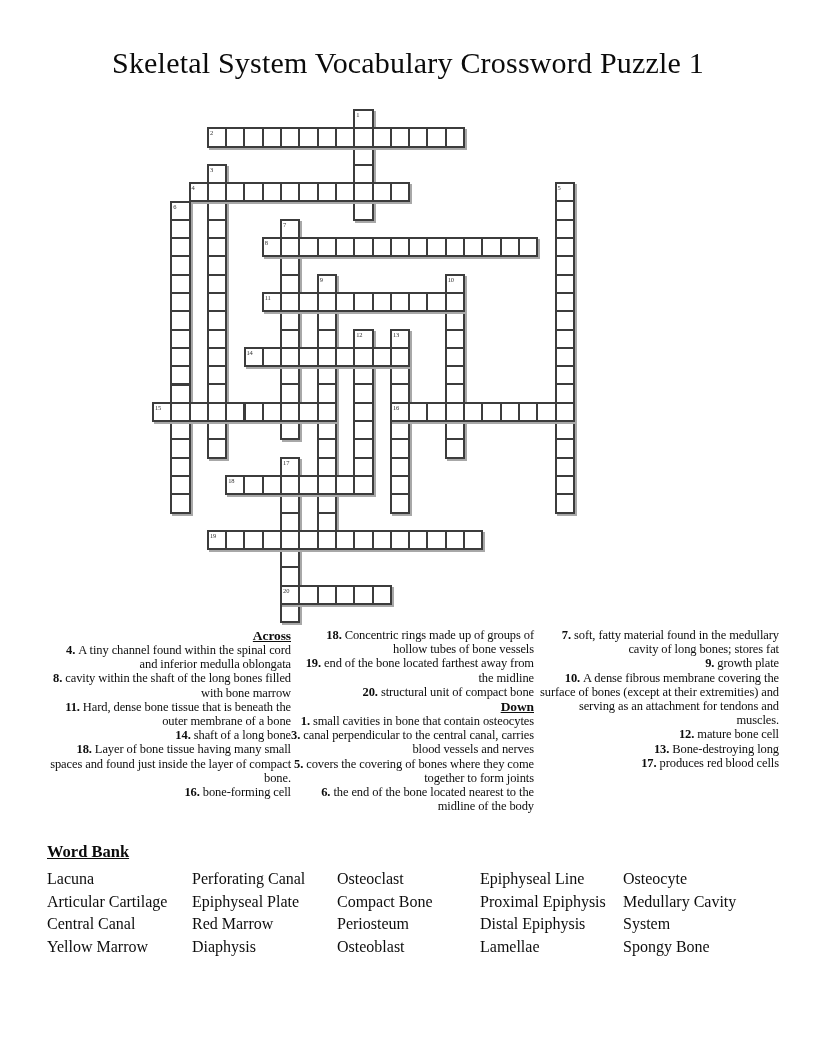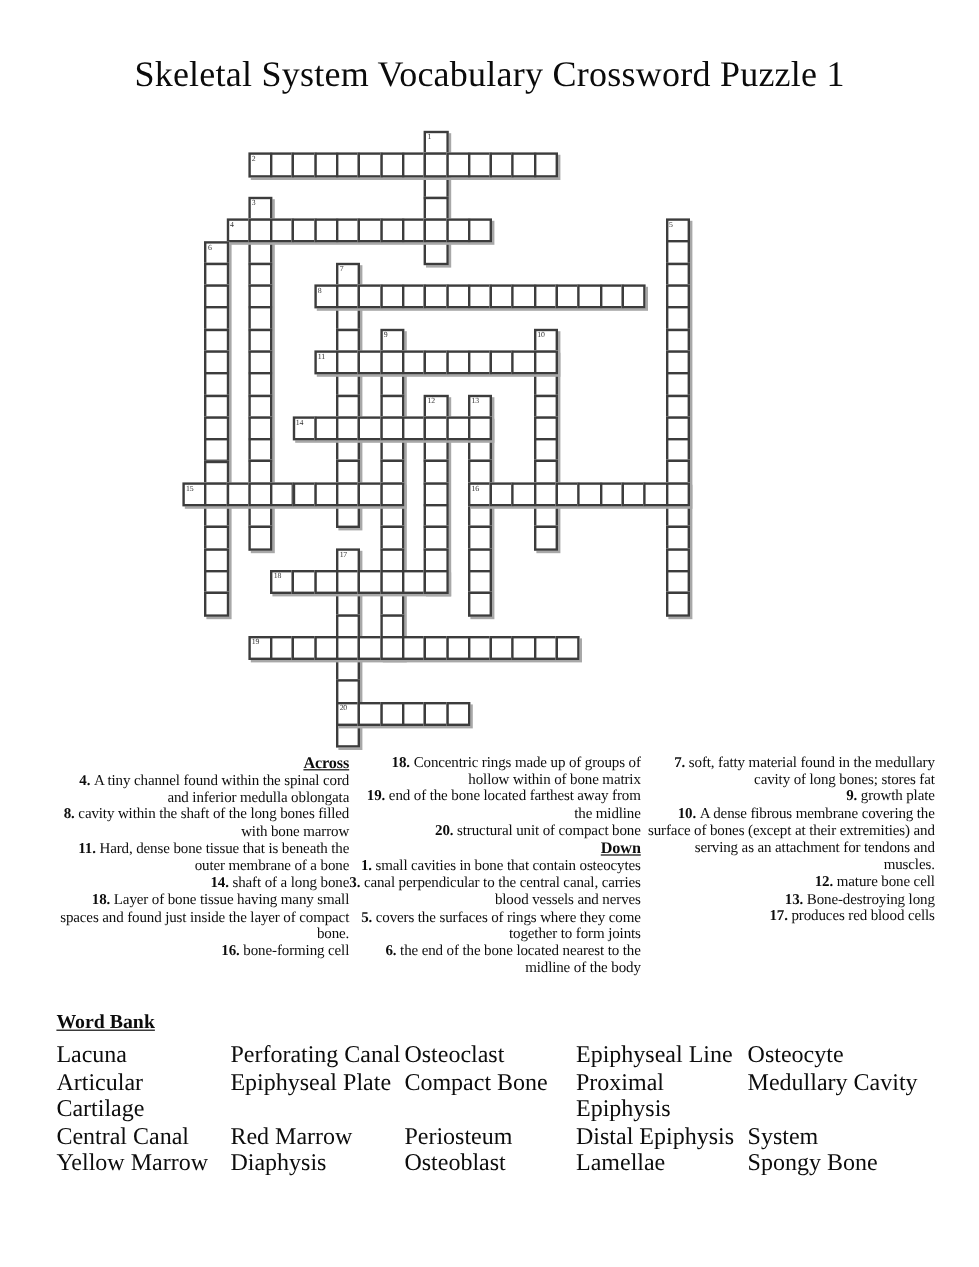--- a/index.html
+++ b/index.html
@@ -81,21 +81,21 @@
     font-weight: bold;
     text-decoration: underline;
     font-size: 16.5px;
     line-height: 18px;
     color: #0b0b0b;
   }
   .wbgrid {
     margin-top: 7px;
     display: grid;
     grid-template-columns: 145px 145px 143px 143px 150px;
-    font-size: 20px;
+    font-size: 16px;
     line-height: 22.6px;
     color: #0d0d0d;
   }
 </style>
 </head>
 <body>
 
 <div class="page">
 
   <h1 class="title">Skeletal System Vocabulary Crossword Puzzle 1</h1>
@@ -419,27 +419,27 @@
     <div class="ccol" id="ccol1">
       <div class="chead">Across</div>
         <div class="clue"><b>4. </b><span>A tiny channel found within the spinal cord and inferior medulla oblongata</span></div>
         <div class="clue"><b>8. </b><span>cavity within the shaft of the long bones filled with bone marrow</span></div>
         <div class="clue"><b>11. </b><span>Hard, dense bone tissue that is beneath the outer membrane of a bone</span></div>
         <div class="clue"><b>14. </b><span>shaft of a long bone</span></div>
         <div class="clue"><b>18. </b><span>Layer of bone tissue having many small spaces and found just inside the layer of compact bone.</span></div>
         <div class="clue"><b>16. </b><span>bone-forming cell</span></div>
       </div>
     <div class="ccol" id="ccol2">
-        <div class="clue"><b>18. </b><span>Concentric rings made up of groups of hollow within of bone matrix</span></div>
+        <div class="clue"><b>18. </b><span>Concentric rings made up of groups of hollow tubes of bone vessels</span></div>
         <div class="clue"><b>19. </b><span>end of the bone located farthest away from the midline</span></div>
         <div class="clue"><b>20. </b><span>structural unit of compact bone</span></div>
         <div class="chead">Down</div>
         <div class="clue"><b>1. </b><span>small cavities in bone that contain osteocytes</span></div>
         <div class="clue"><b>3. </b><span>canal perpendicular to the central canal, carries blood vessels and nerves</span></div>
-        <div class="clue"><b>5. </b><span>covers the surfaces of rings where they come together to form joints</span></div>
+        <div class="clue"><b>5. </b><span>covers the covering of bones where they come together to form joints</span></div>
         <div class="clue"><b>6. </b><span>the end of the bone located nearest to the midline of the body</span></div>
       </div>
     <div class="ccol" id="ccol3">
         <div class="clue"><b>7. </b><span>soft, fatty material found in the medullary cavity of long bones; stores fat</span></div>
         <div class="clue"><b>9. </b><span>growth plate</span></div>
         <div class="clue"><b>10. </b><span>A dense fibrous membrane covering the surface of bones (except at their extremities) and serving as an attachment for tendons and muscles.</span></div>
         <div class="clue"><b>12. </b><span>mature bone cell</span></div>
         <div class="clue"><b>13. </b><span>Bone-destroying long</span></div>
         <div class="clue"><b>17. </b><span>produces red blood cells</span></div>
       </div>

